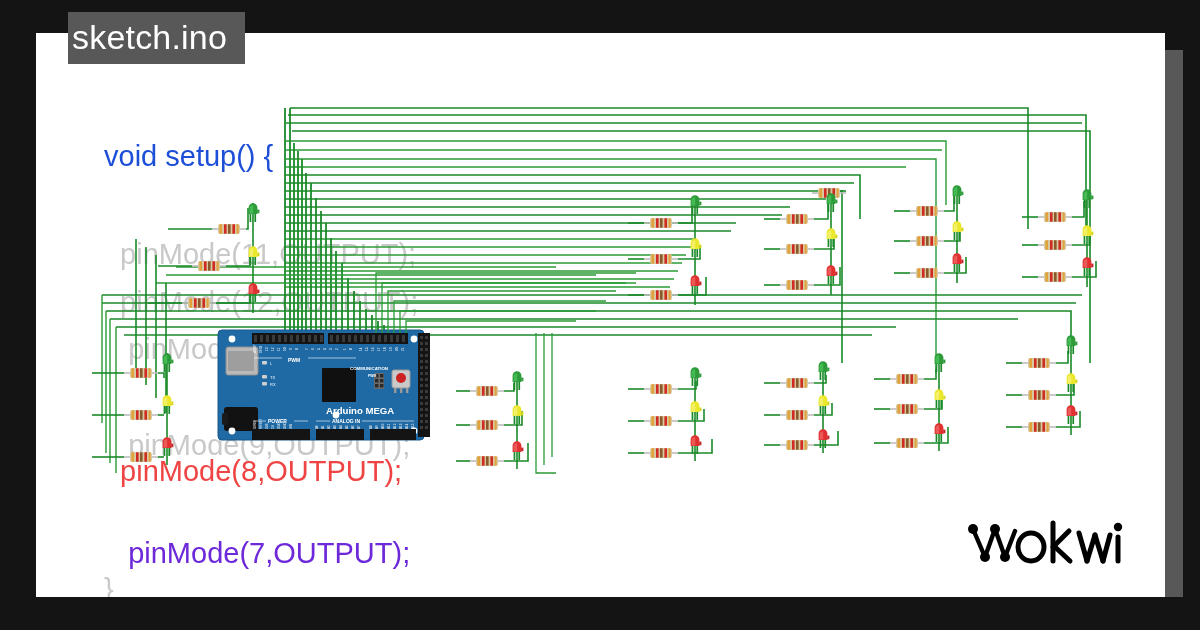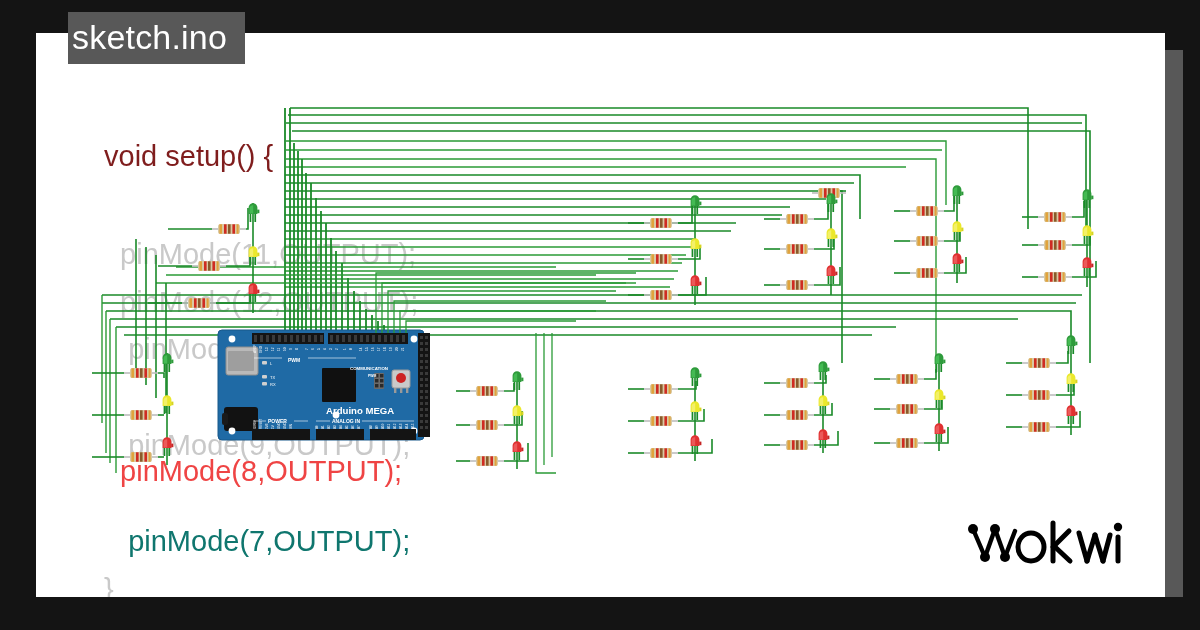--- a/index.html
+++ b/index.html
@@ -51,27 +51,27 @@
   }
 </style>
 </head>
 <body>
 
 <div id="shadow-layer"></div>
 
 <div id="card">
 
   <div id="code">
-      <div class="code-line" style="left: 68px; top: 107px; color: #7f1d1d;">void setup() {</div>
+      <div class="code-line" style="left: 68px; top: 107px; color: #1d4ed8;">void setup() {</div>
       <div class="code-line" style="left: 68px; top: 205px; color: rgb(201, 201, 201);">  pinMode(11,OUTPUT);</div>
       <div class="code-line" style="left: 68px; top: 253px; color: rgb(201, 201, 201);">  pinMode(12,OUTPUT);</div>
       <div class="code-line" style="left: 68px; top: 300px; color: rgb(201, 201, 201);">   pinMode(10,OUTPUT);</div>
       <div class="code-line" style="left: 68px; top: 396px; color: rgb(201, 201, 201);">   pinMode(9,OUTPUT);</div>
       <div class="code-line" style="left: 68px; top: 422px; color: #ef4444; text-align: right;">  pinMode(8,OUTPUT);</div>
-      <div class="code-line" style="left: 68px; top: 492px; color: #0f766e;">   pinMode(7,OUTPUT);</div>
+      <div class="code-line" style="left: 68px; top: 504px; color: #6d28d9;">   pinMode(7,OUTPUT);</div>
       <div class="code-line" style="left: 68px; top: 540px; color: rgb(201, 201, 201);">}</div>
     </div>
 
   <svg id="circuit" width="1129" height="564" viewBox="0 0 1129 564">
     <defs>
       <g id="res-sym">
         <rect x="0" y="4.2" width="34" height="1.6" fill="#bdbdbd"></rect>
         <rect x="6" y="0" width="22" height="10" rx="2.6" fill="#d9c9a3"></rect>
         <rect x="7.4" y="0.3" width="2.6" height="9.4" fill="#e0a33c"></rect>
         <rect x="12" y="0.3" width="2.6" height="9.4" fill="#cf2b22"></rect>

